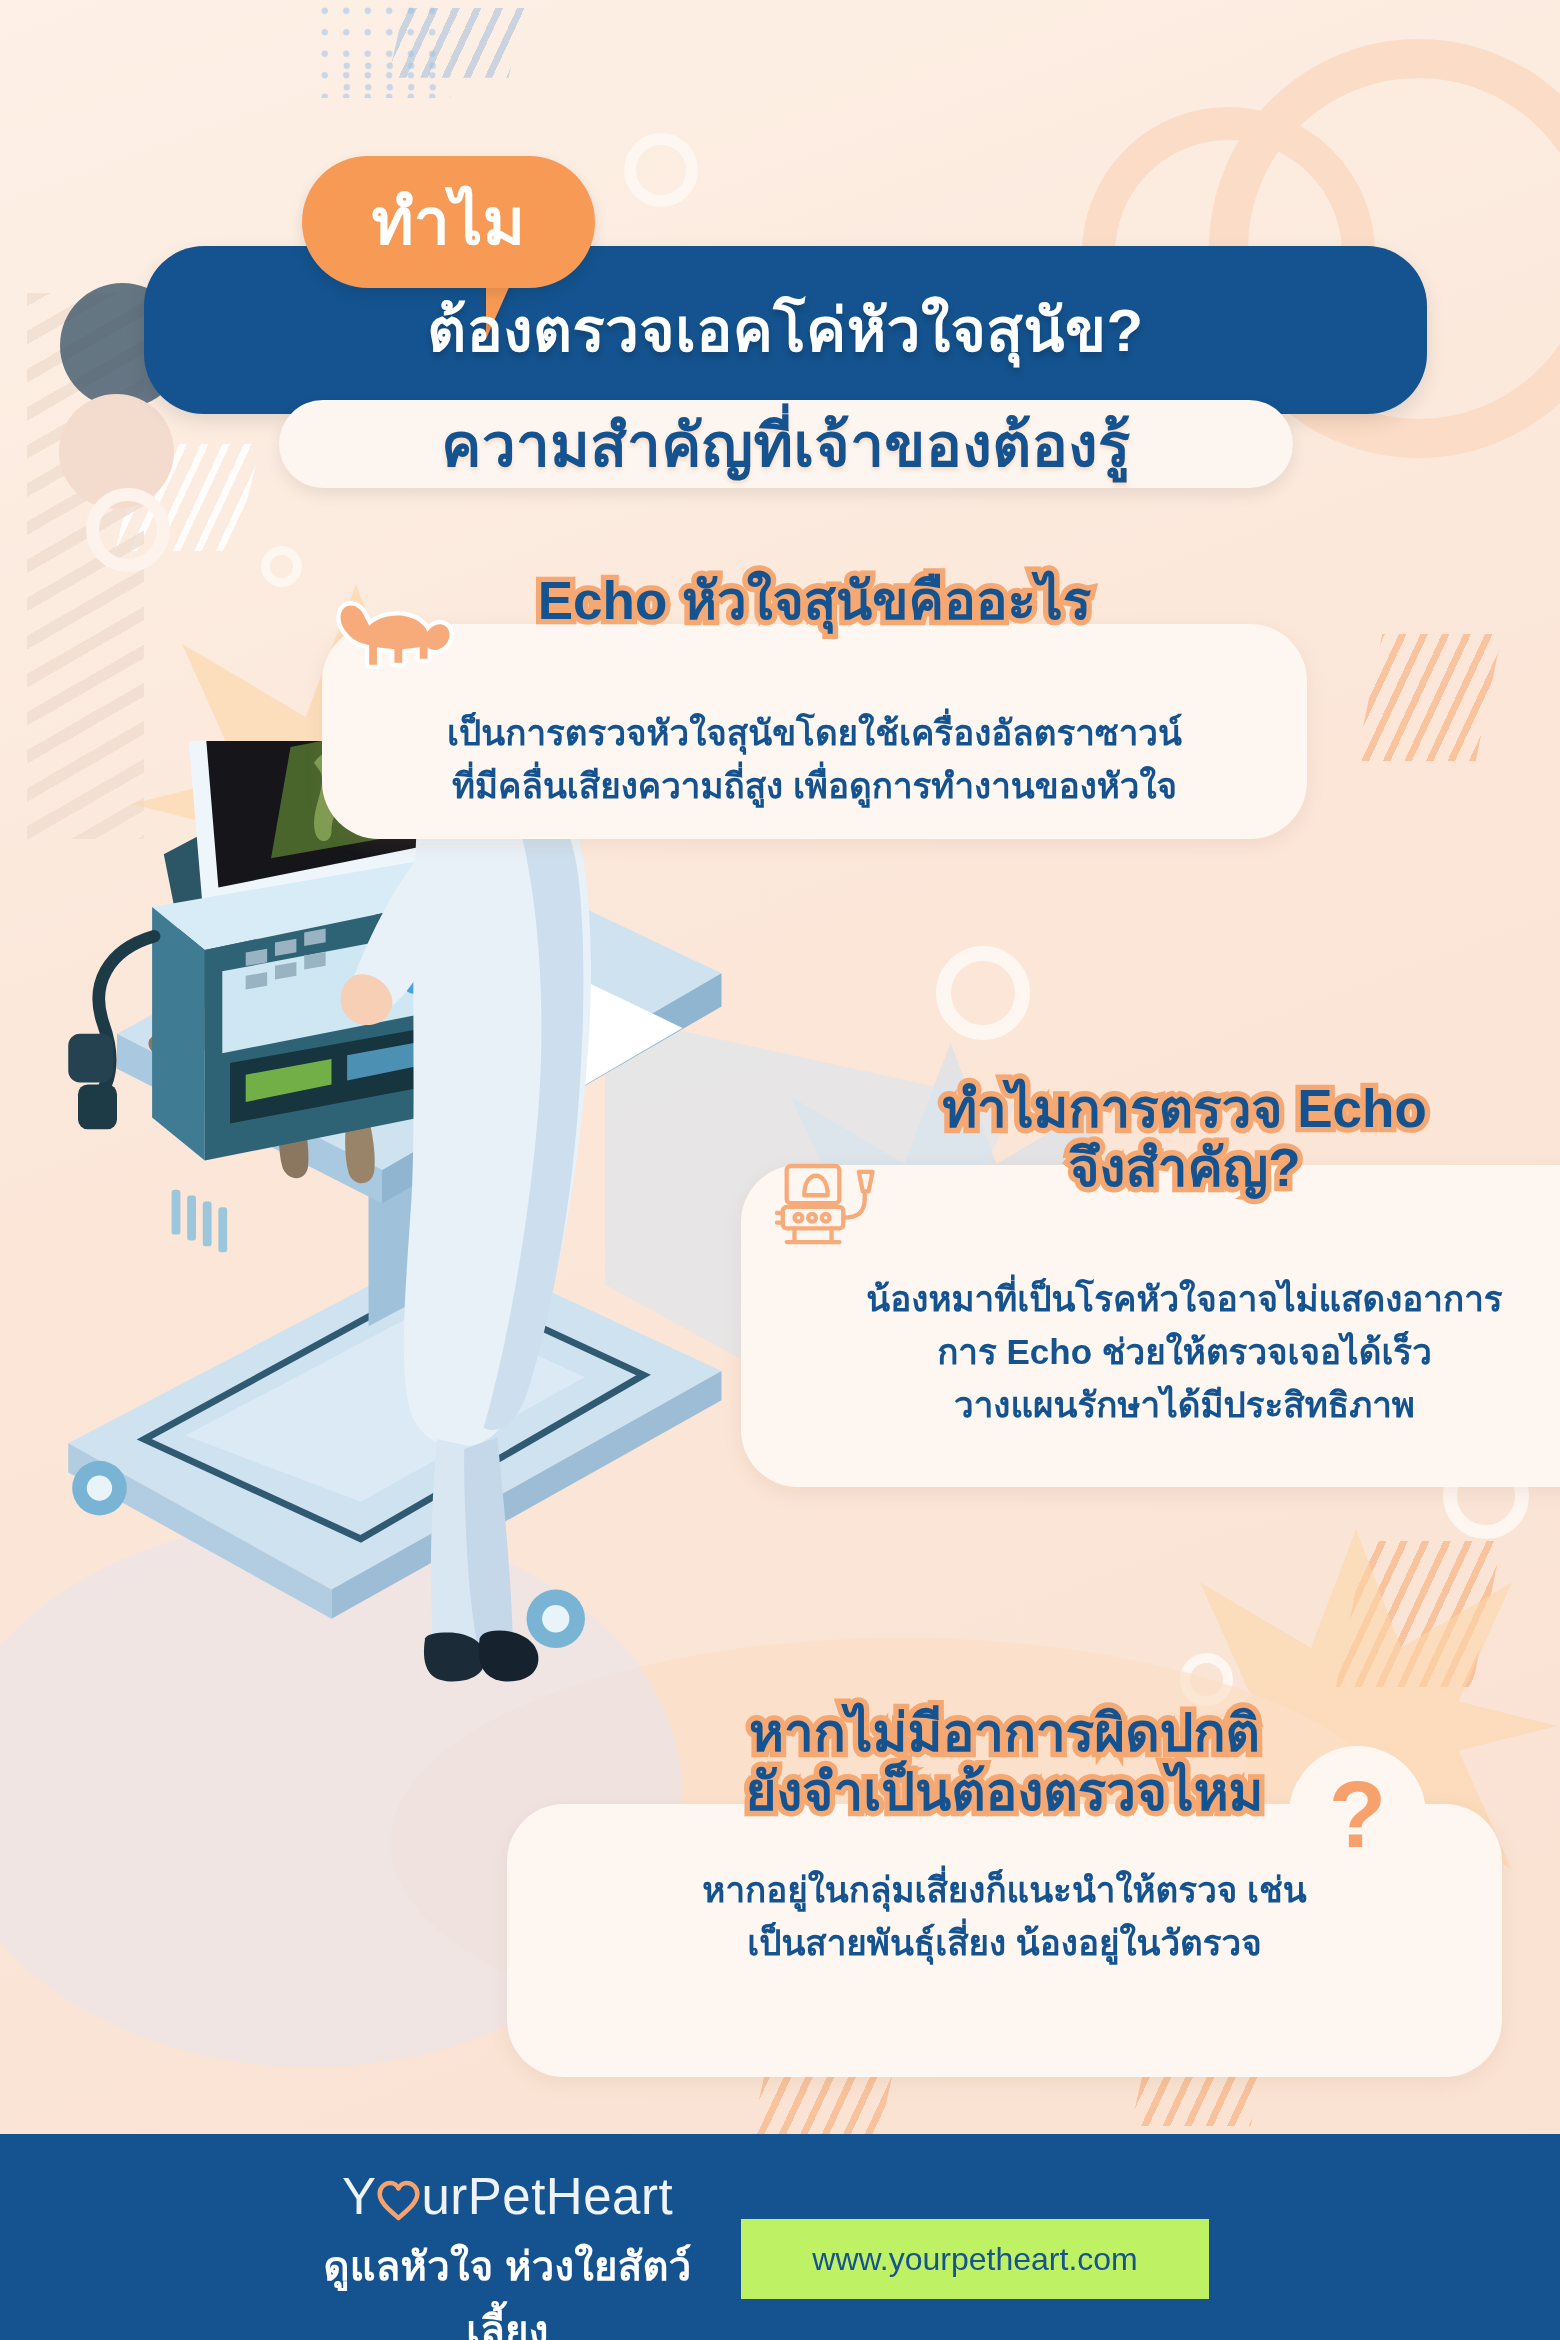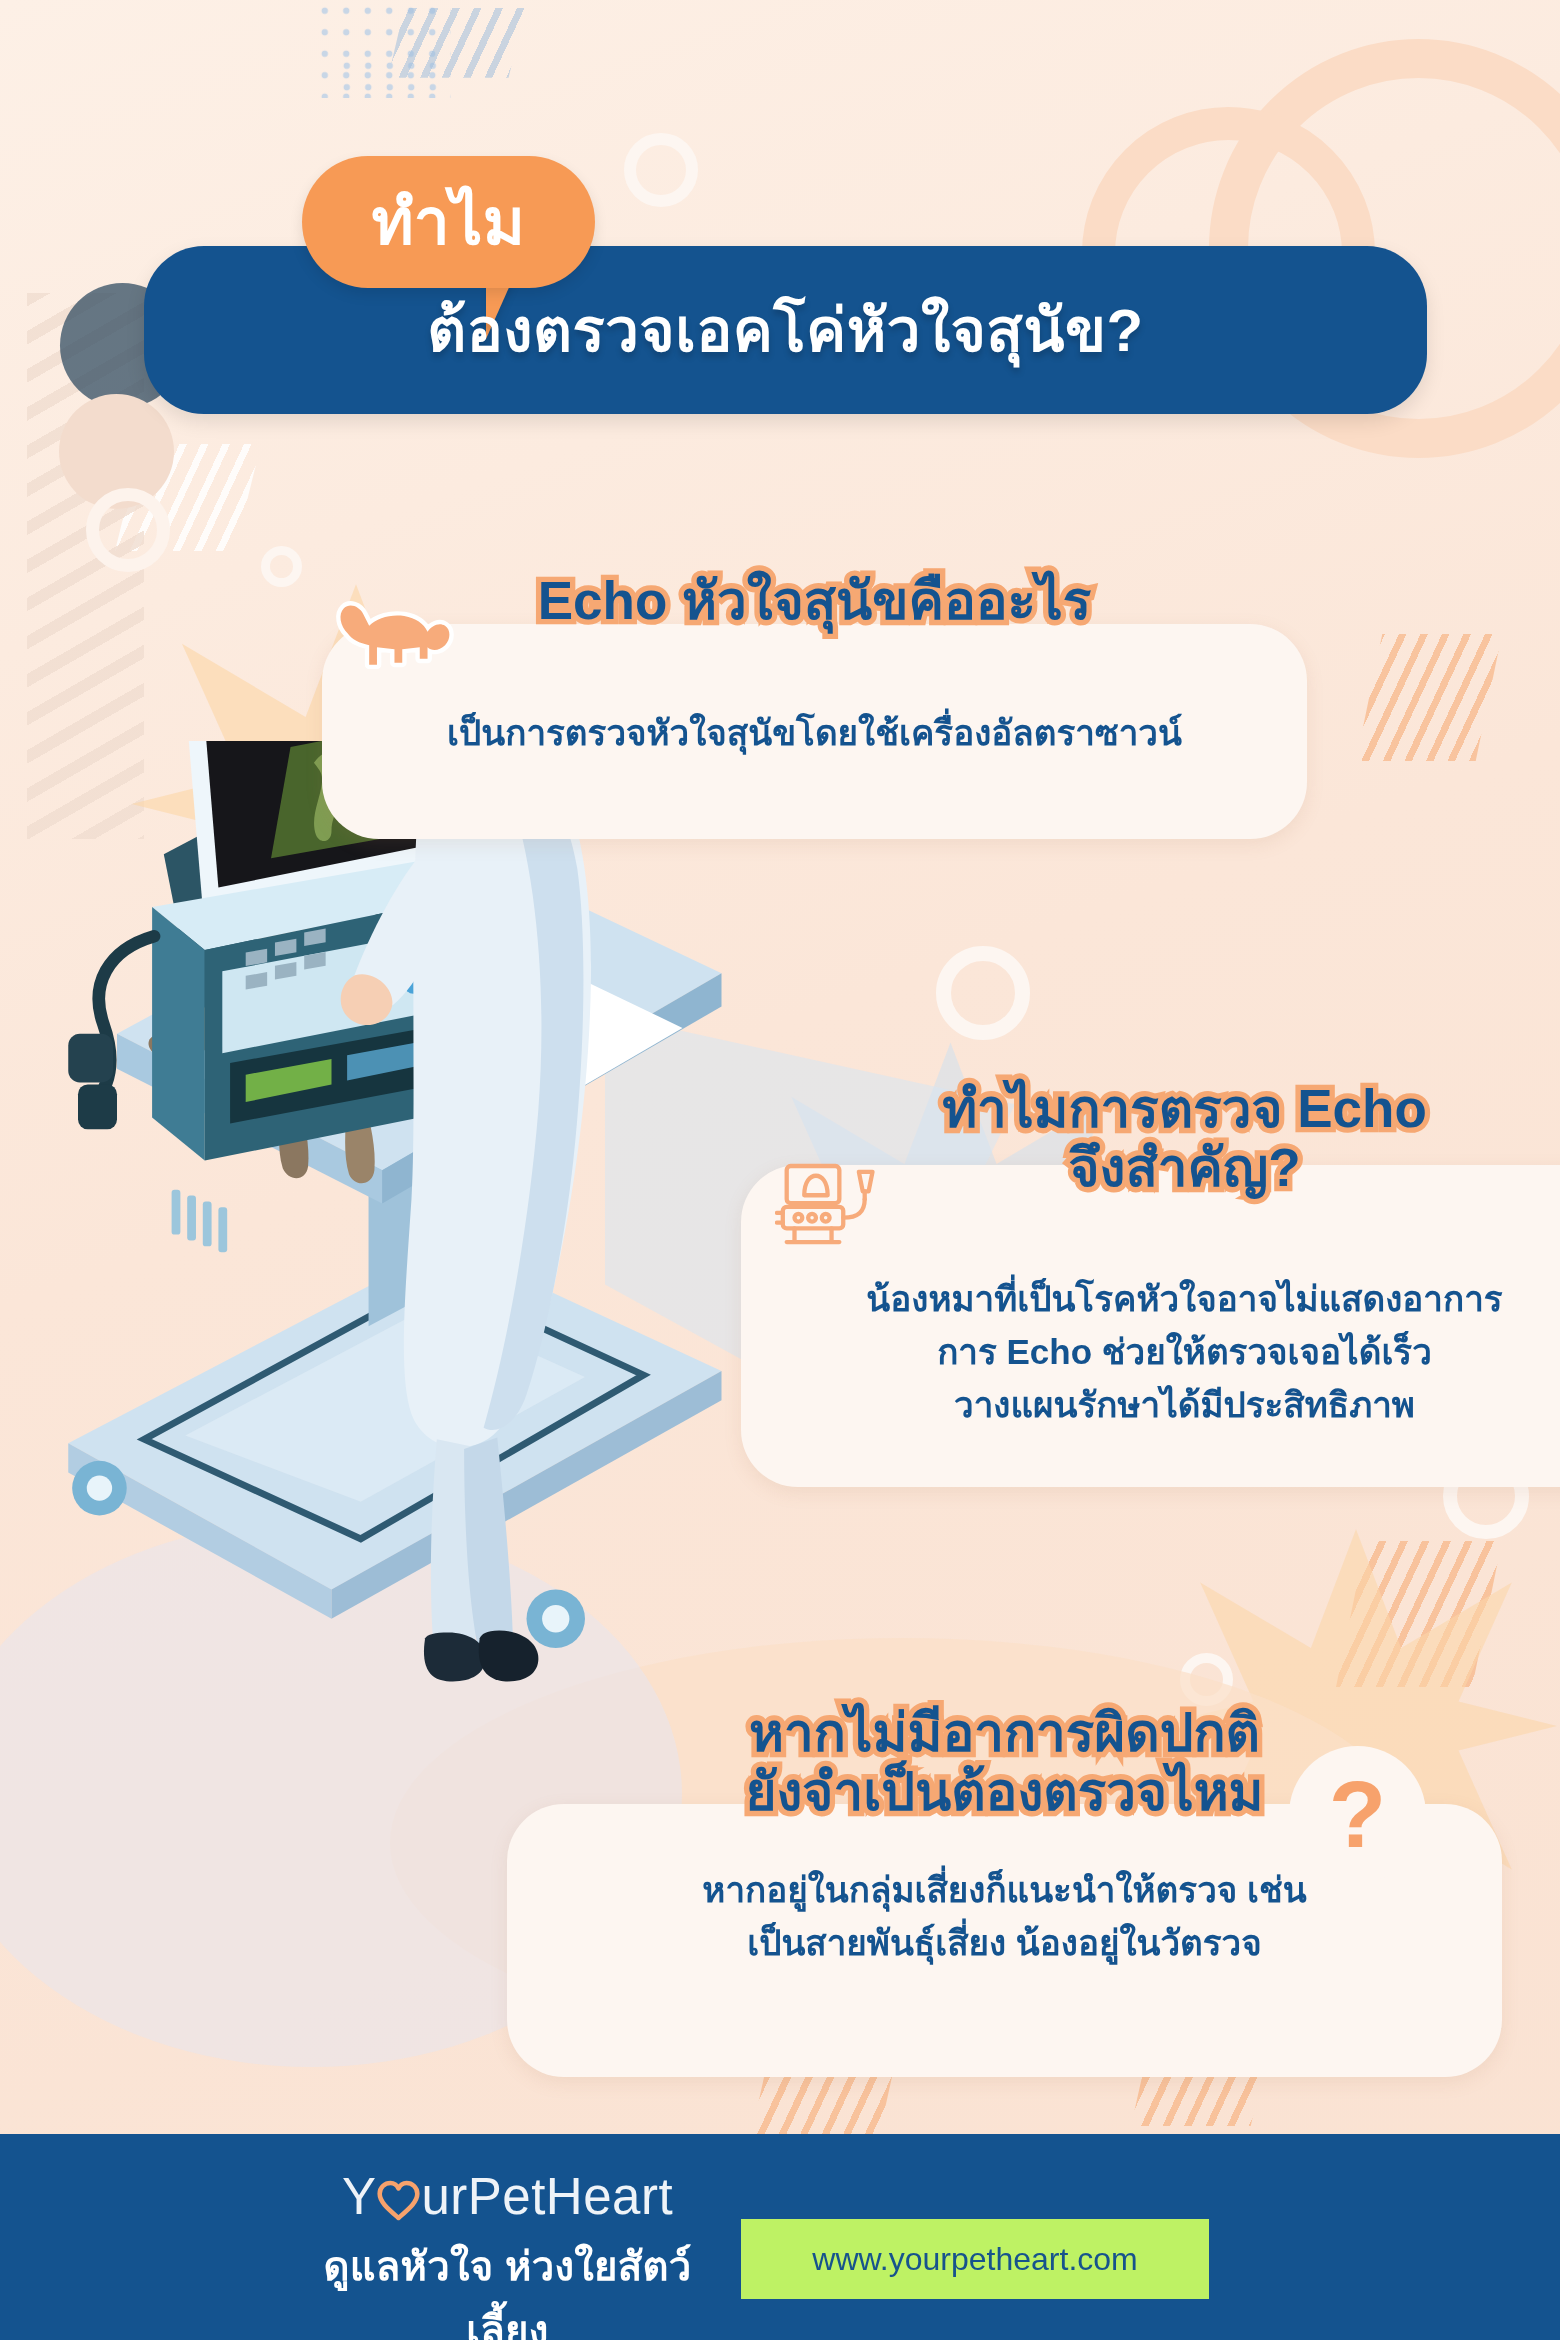--- a/index.html
+++ b/index.html
@@ -291,20 +291,23 @@
   <div class="title-band"></div>
 
   <div class="bubble-tail"></div>
 
   <div class="bubble">
     <span class="bubble-label">ทำไม</span>
   </div>
 
   <div class="title-main">ต้องตรวจเอคโค่หัวใจสุนัข?</div>
 
+  <div class="subtitle-pill">
+    <span class="subtitle-text">ความสำคัญที่เจ้าของต้องรู้</span>
+  </div>
 </div>
 
 <svg id="illus" viewBox="0 0 840 1180">
 
   <g>
 
     <path d="M30 720 L420 516 L700 646 L300 870 Z" fill="#cfe2f0"></path>
     <path d="M30 720 L300 870 L300 900 L30 750 Z" fill="#b2cde2"></path>
     <path d="M300 870 L700 646 L700 676 L300 900 Z" fill="#9dbdd6"></path>
 
@@ -461,20 +464,21 @@
            C112 70 104 70 100 66 L100 78 L92 78 L92 66
            L74 68 L74 82 L66 82 L66 68 L48 66 L48 84 L40 84 L40 64
            C30 62 22 58 18 52 Z" fill="#f7ab7b"></path>
 </svg>
 
 <div class="card" id="card1">
   <div class="card-inner">
     <div class="card-head">Echo หัวใจสุนัขคืออะไร</div>
     <div class="card-body">
       <span class="bl">เป็นการตรวจหัวใจสุนัขโดยใช้เครื่องอัลตราซาวน์</span>
+      <span class="bl">ที่มีคลื่นเสียงความถี่สูง เพื่อดูการทำงานของหัวใจ</span>
     </div>
   </div>
 </div>
 
 <svg class="us-icon" viewBox="0 0 120 100">
   <g fill="none" stroke="#f7ab7b" stroke-width="4.4" stroke-linejoin="round" stroke-linecap="round">
     <rect x="12" y="10" width="54" height="38" rx="4"></rect>
     <path d="M30 40 C30 26 36 20 42 20 C48 20 54 26 54 40 Z"></path>
     <rect x="8" y="52" width="62" height="22" rx="4"></rect>
     <circle cx="24" cy="63" r="4"></circle>

